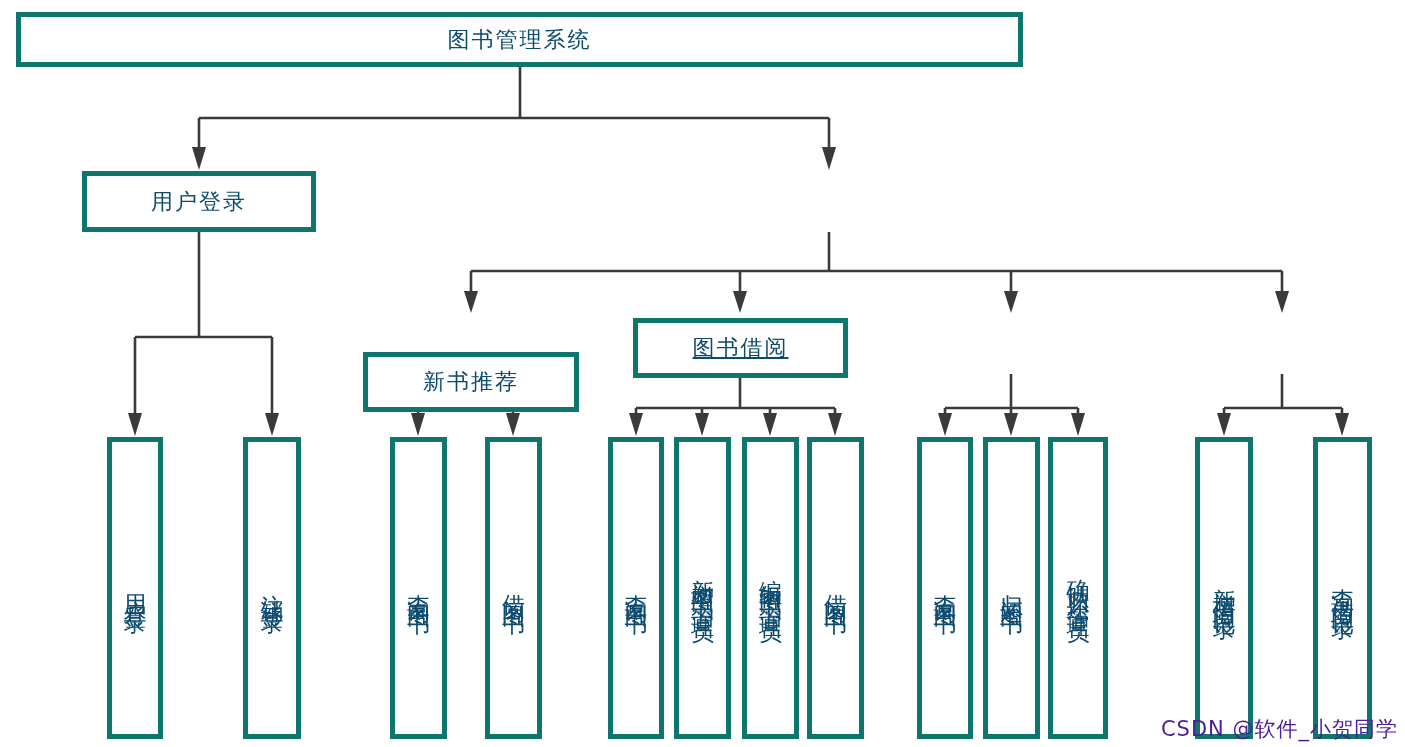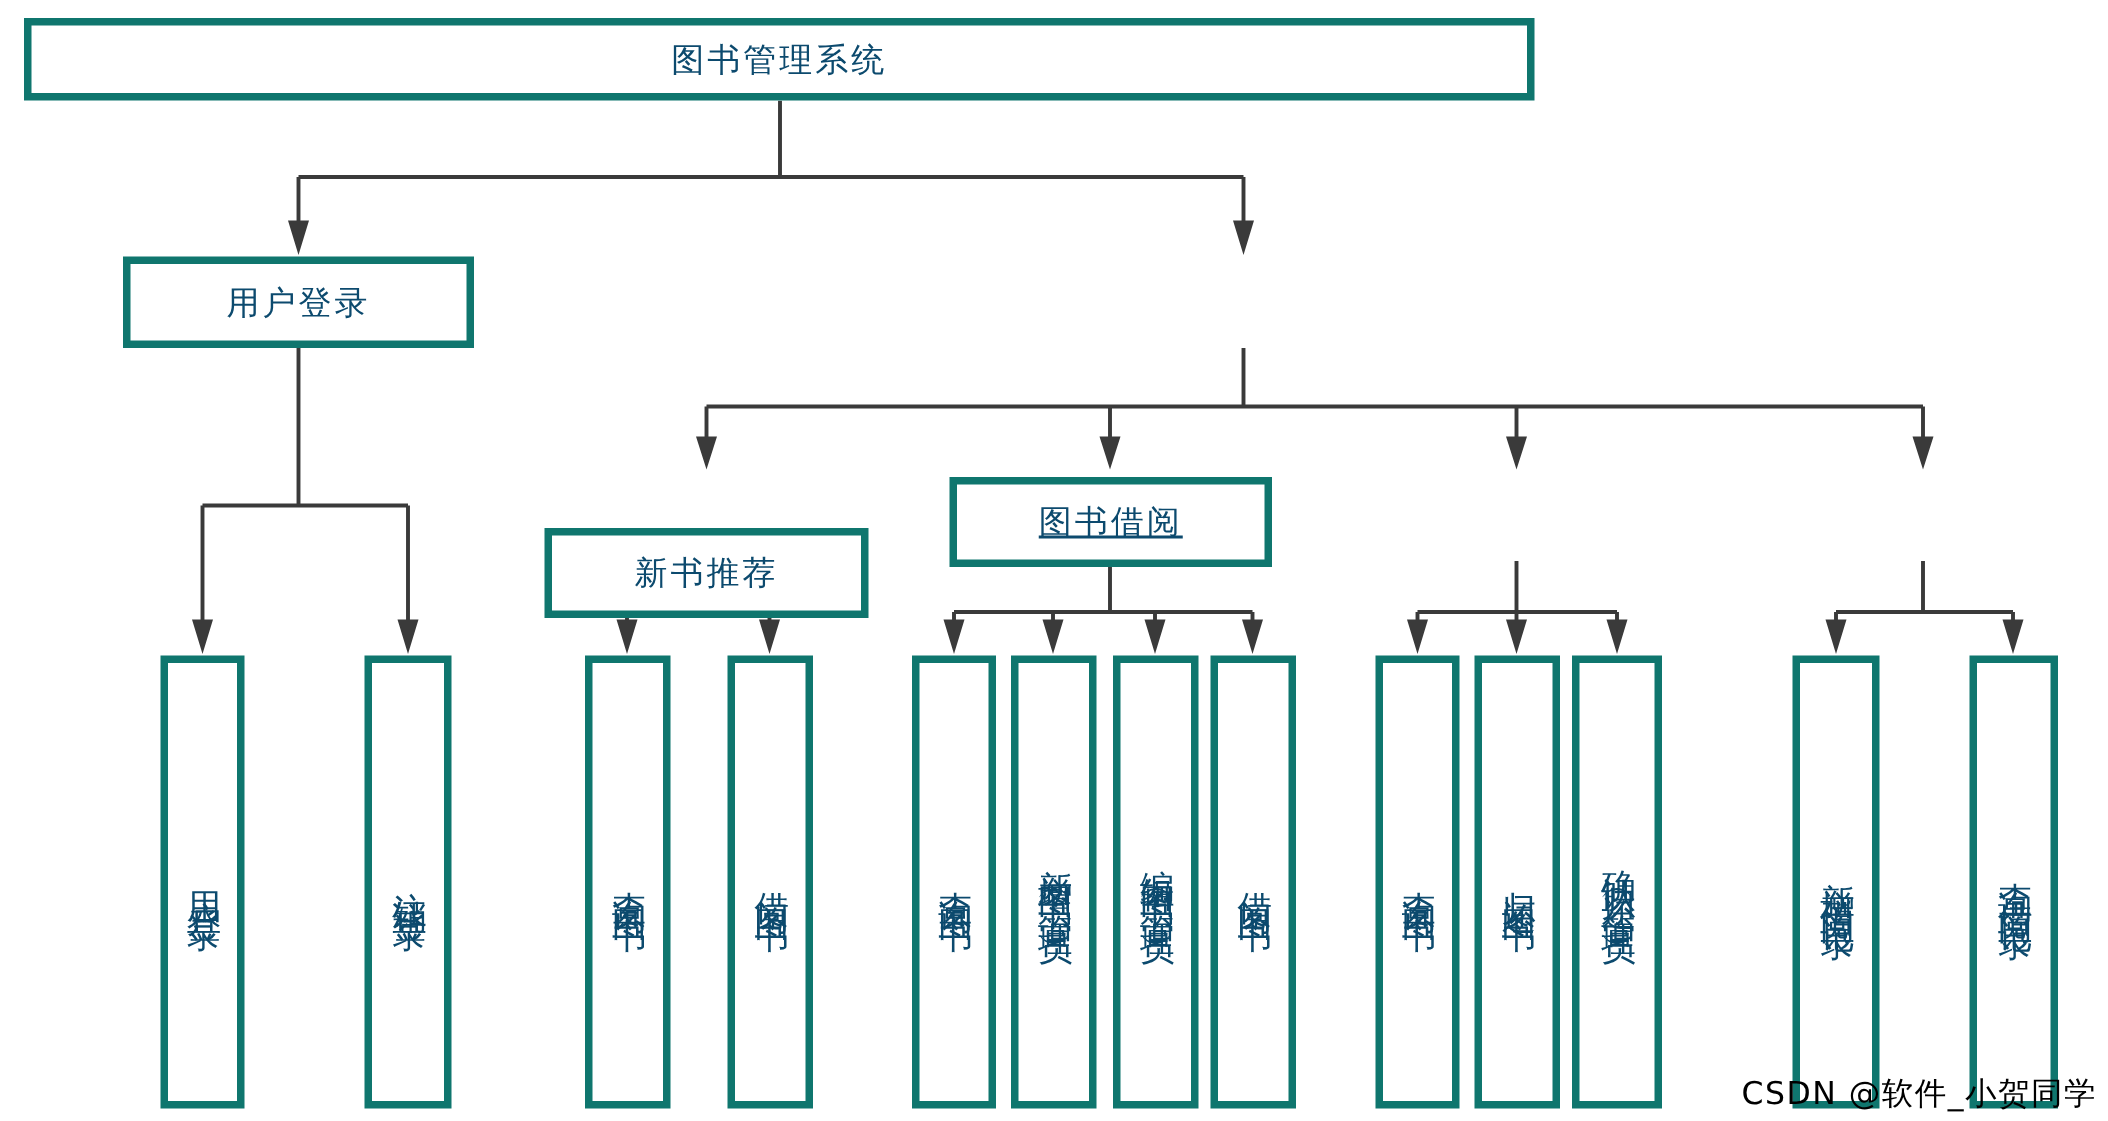--- a/index.html
+++ b/index.html
@@ -56,21 +56,21 @@
   .n-ca { left: 917px;  width: 56px; }
   .n-cb { left: 983px;  width: 57px; }
   .n-cc { left: 1048px; width: 60px; }
   .n-da { left: 1195px; width: 58px; }
   .n-db { left: 1313px; width: 59px; }
   #watermark {
     position: absolute;
     right: 7px;
     bottom: 4px;
     font-size: 21px;
-    color: #000000;
+    color: #4c1d95;
     letter-spacing: 1px;
     white-space: nowrap;
   }
 </style>
 </head>
 <body>
 
 <div id="canvas">
 
   <svg id="connectors" viewBox="0 0 1405 747" xmlns="http://www.w3.org/2000/svg" aria-hidden="true">

